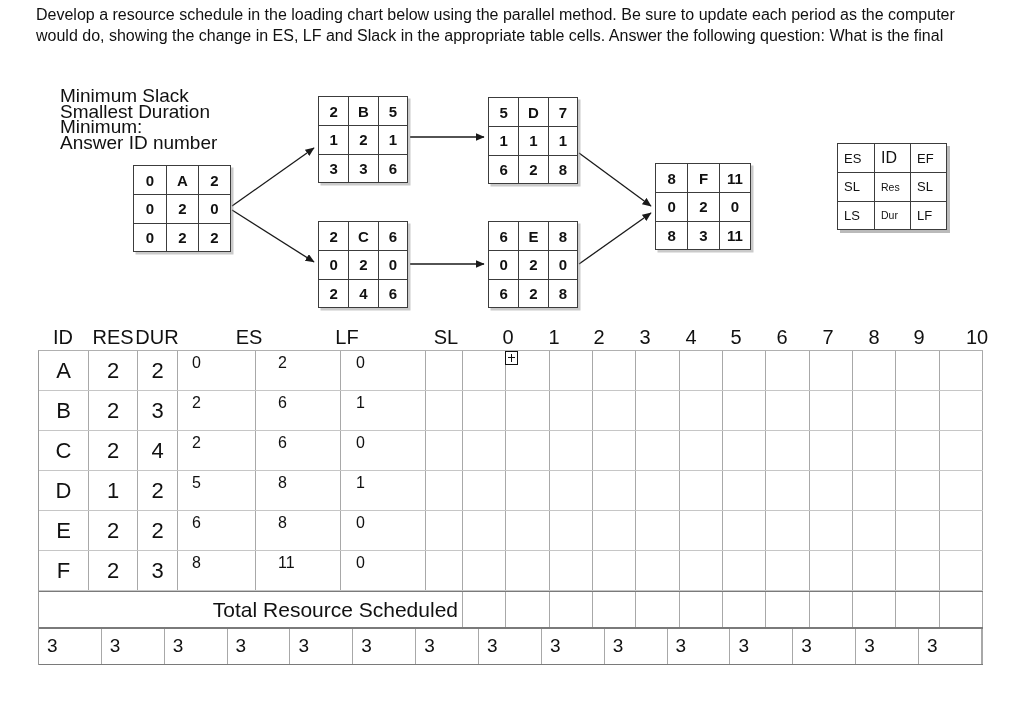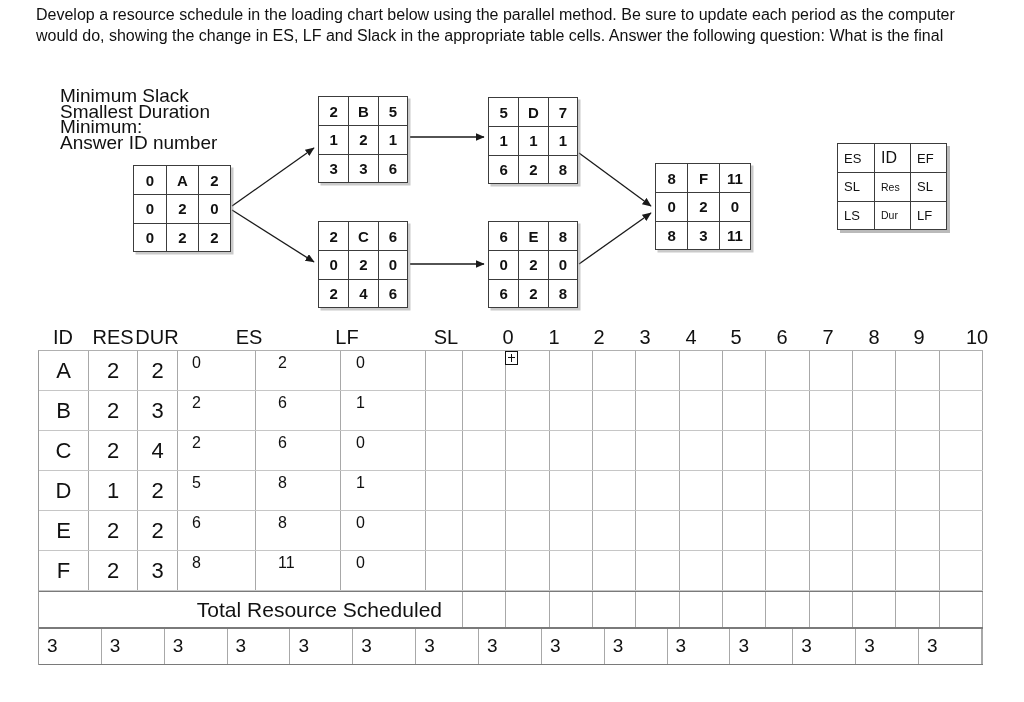--- a/index.html
+++ b/index.html
@@ -40,21 +40,21 @@
   .c-dur { width:40px; display:flex; align-items:center; justify-content:center; font-size:22px; }
   .c-es  { width:78px; font-size:16px; padding:3px 0 0 14px; }
   .c-lf  { width:85px; font-size:16px; padding:3px 0 0 22px; }
   .c-sl  { width:85px; font-size:16px; padding:3px 0 0 15px; }
   .c-gap { width:37px; }
   .pwrap { flex:1; display:flex; border-right:none !important; }
   .pwrap > div { flex:1; border-right:1px solid #a8a8a8; height:100%; }
 
   .row.totals { height:37px; border-top:1px solid #7a7a7a; border-bottom:1px solid #7a7a7a; }
   .row.totals .t-label { display:flex; align-items:center; justify-content:flex-end;
-      font-size:21px; padding-right:20px; border-right:1px solid #a8a8a8; }
+      font-size:21px; padding-right:4px; border-right:1px solid #a8a8a8; }
   .row.totals.sched .t-label { width:424px; }
   .row.totals.avail .t-label { width:387px; }
   .awrap { flex:1; display:flex; }
   .awrap > div { flex:1; border-right:1px solid #a8a8a8; height:100%;
       font-size:19px; padding:6px 0 0 8px; }
 
   .insert-icon { position:absolute; left:467px; top:26px; width:13px; height:14px;
       border:1px solid #111; background:#fff; }
   .insert-icon i { position:absolute; background:#111; }
   .insert-icon .h { left:2px; right:2px; top:5px; height:1px; }

